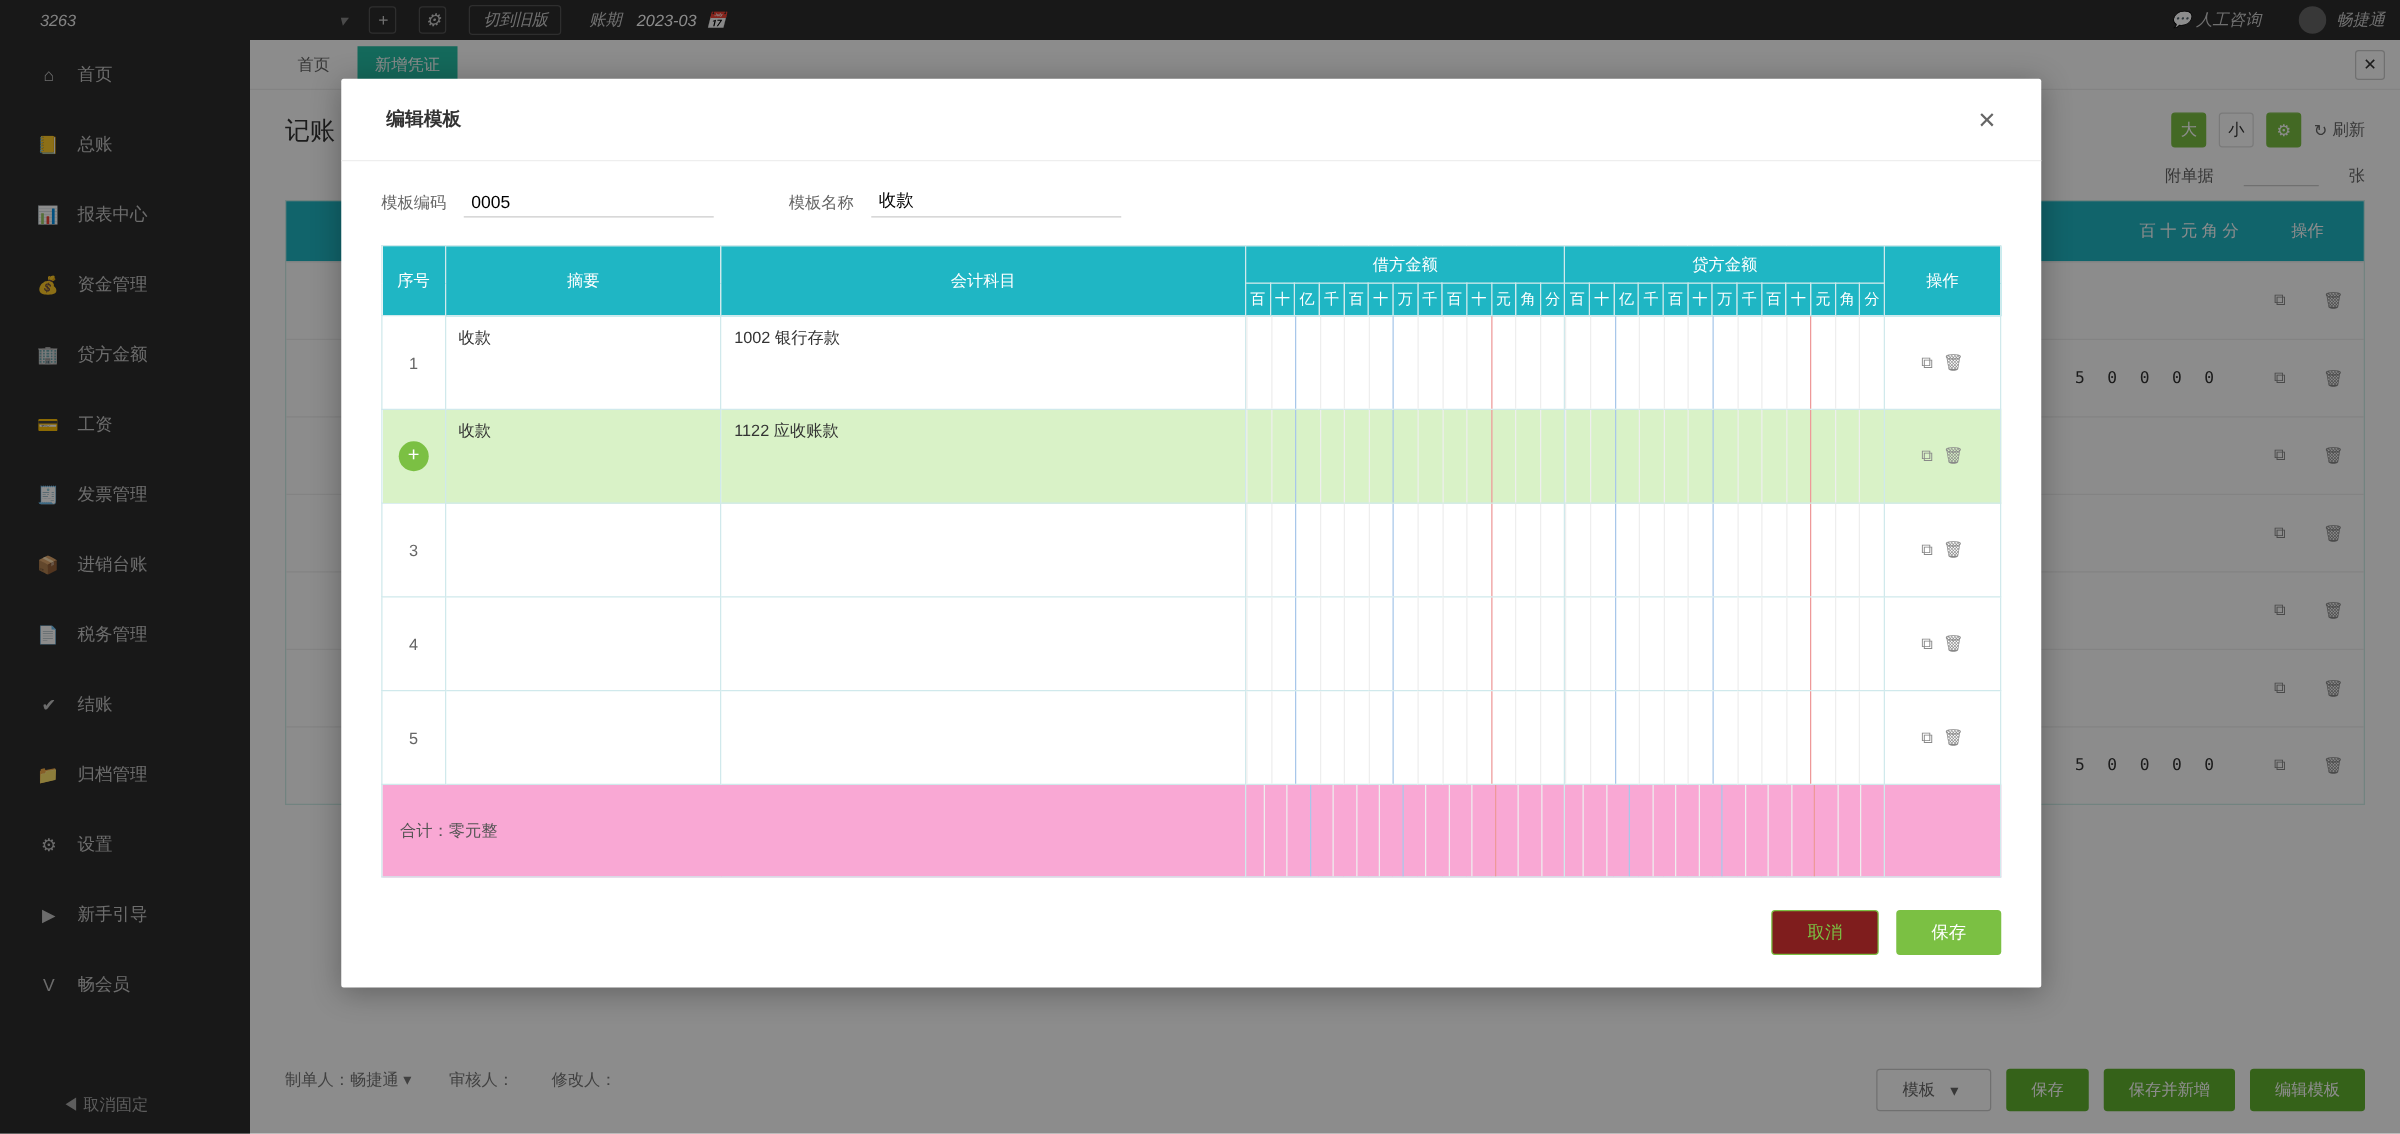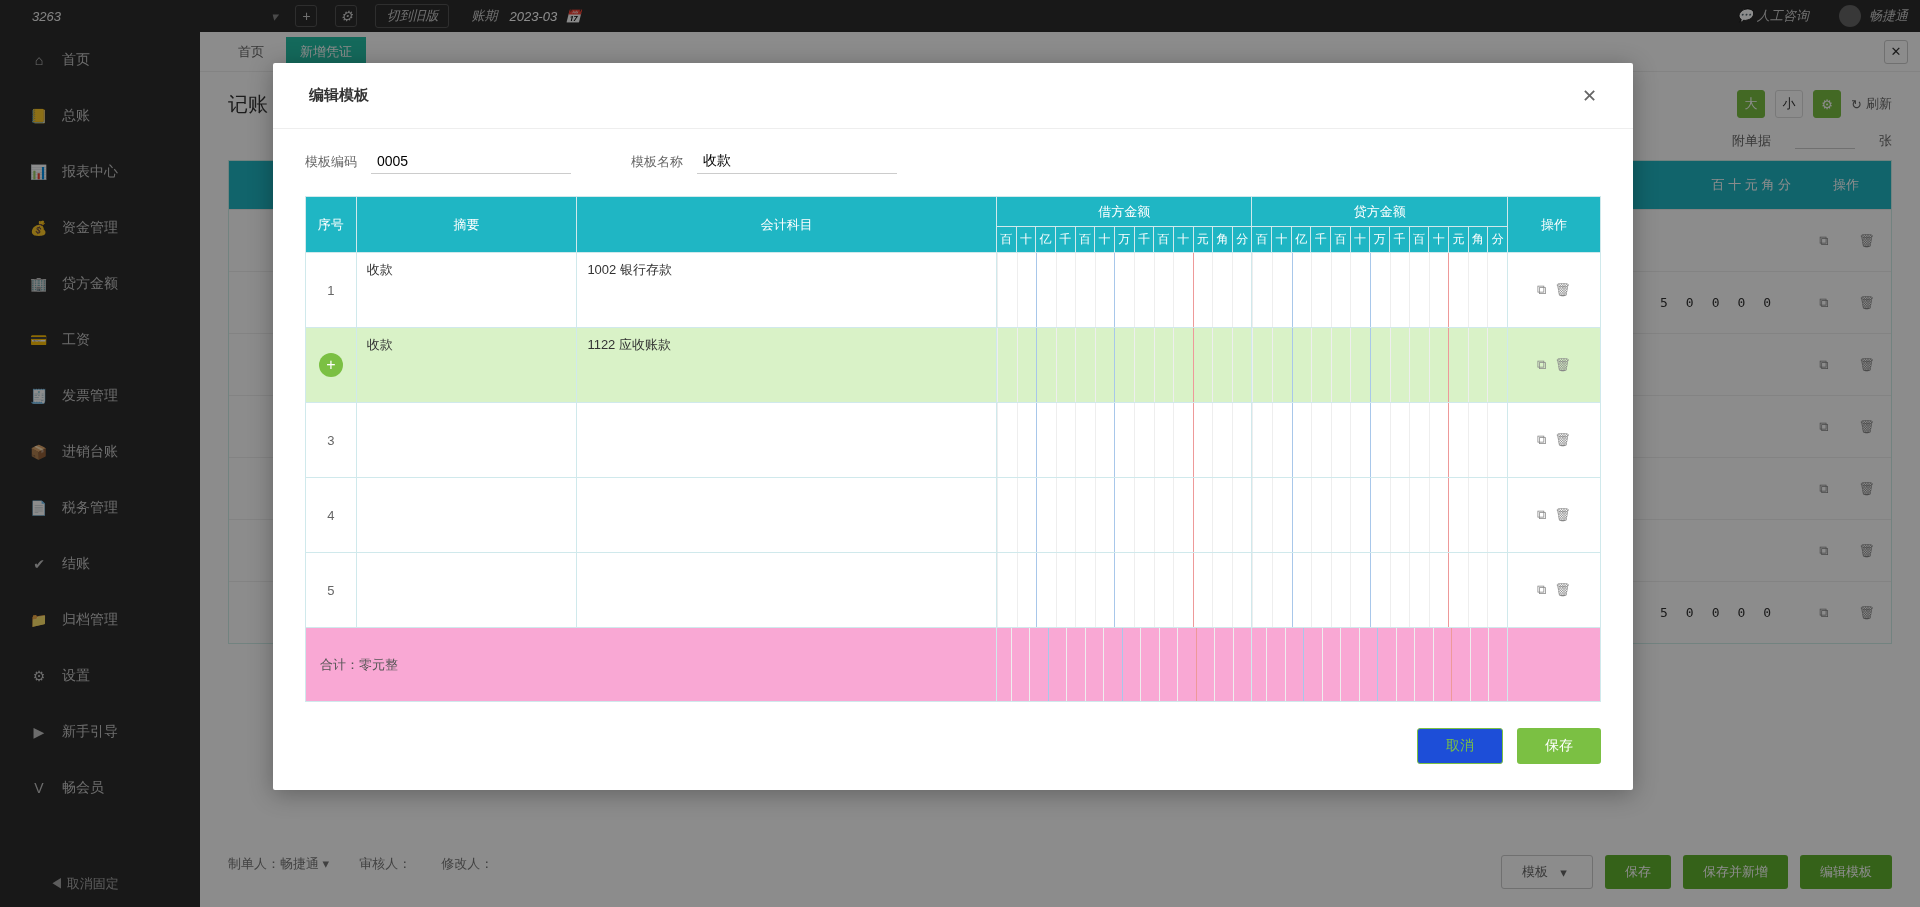--- a/index.html
+++ b/index.html
@@ -72,21 +72,21 @@
 .row-active .col-seq{background:#d9f2c7;}
 .add-circle{width:24px;height:24px;border-radius:50%;background:#7bc043;color:#fff;display:inline-flex;align-items:center;justify-content:center;font-size:16px;}
 .op-ico{color:#888;margin:0 4px;cursor:pointer;}
 .total-row td{height:70px;background:#f9a8d4;vertical-align:middle;padding-left:14px;color:#555;}
 .amt-strip{height:100%;display:flex;}
 .amt-strip .d{flex:1;border-left:1px solid #eee;}
 .amt-strip .d.blue{border-left:1px solid #a8c7ea;}
 .amt-strip .d.red{border-left:1px solid #e99;}
 .modal-foot{display:flex;justify-content:flex-end;gap:14px;padding:22px 32px 26px 32px;}
 .mbtn{height:36px;padding:0 28px;border-radius:3px;display:flex;align-items:center;justify-content:center;font-size:14px;cursor:pointer;}
-.mbtn.outline{border:1px solid #7bc043;color:#7bc043;background:#1d4ed8;}
+.mbtn.outline{border:1px solid #7bc043;color:#7bc043;background:#7f1d1d;}
 .mbtn.primary{background:#7bc043;color:#fff;}
 </style>
 </head>
 <body>
 
 <div class="topbar">
   <span class="org">3263</span>
   <span class="chev">▾</span>
   <span class="plus">+</span>
   <span class="gear">⚙</span>

